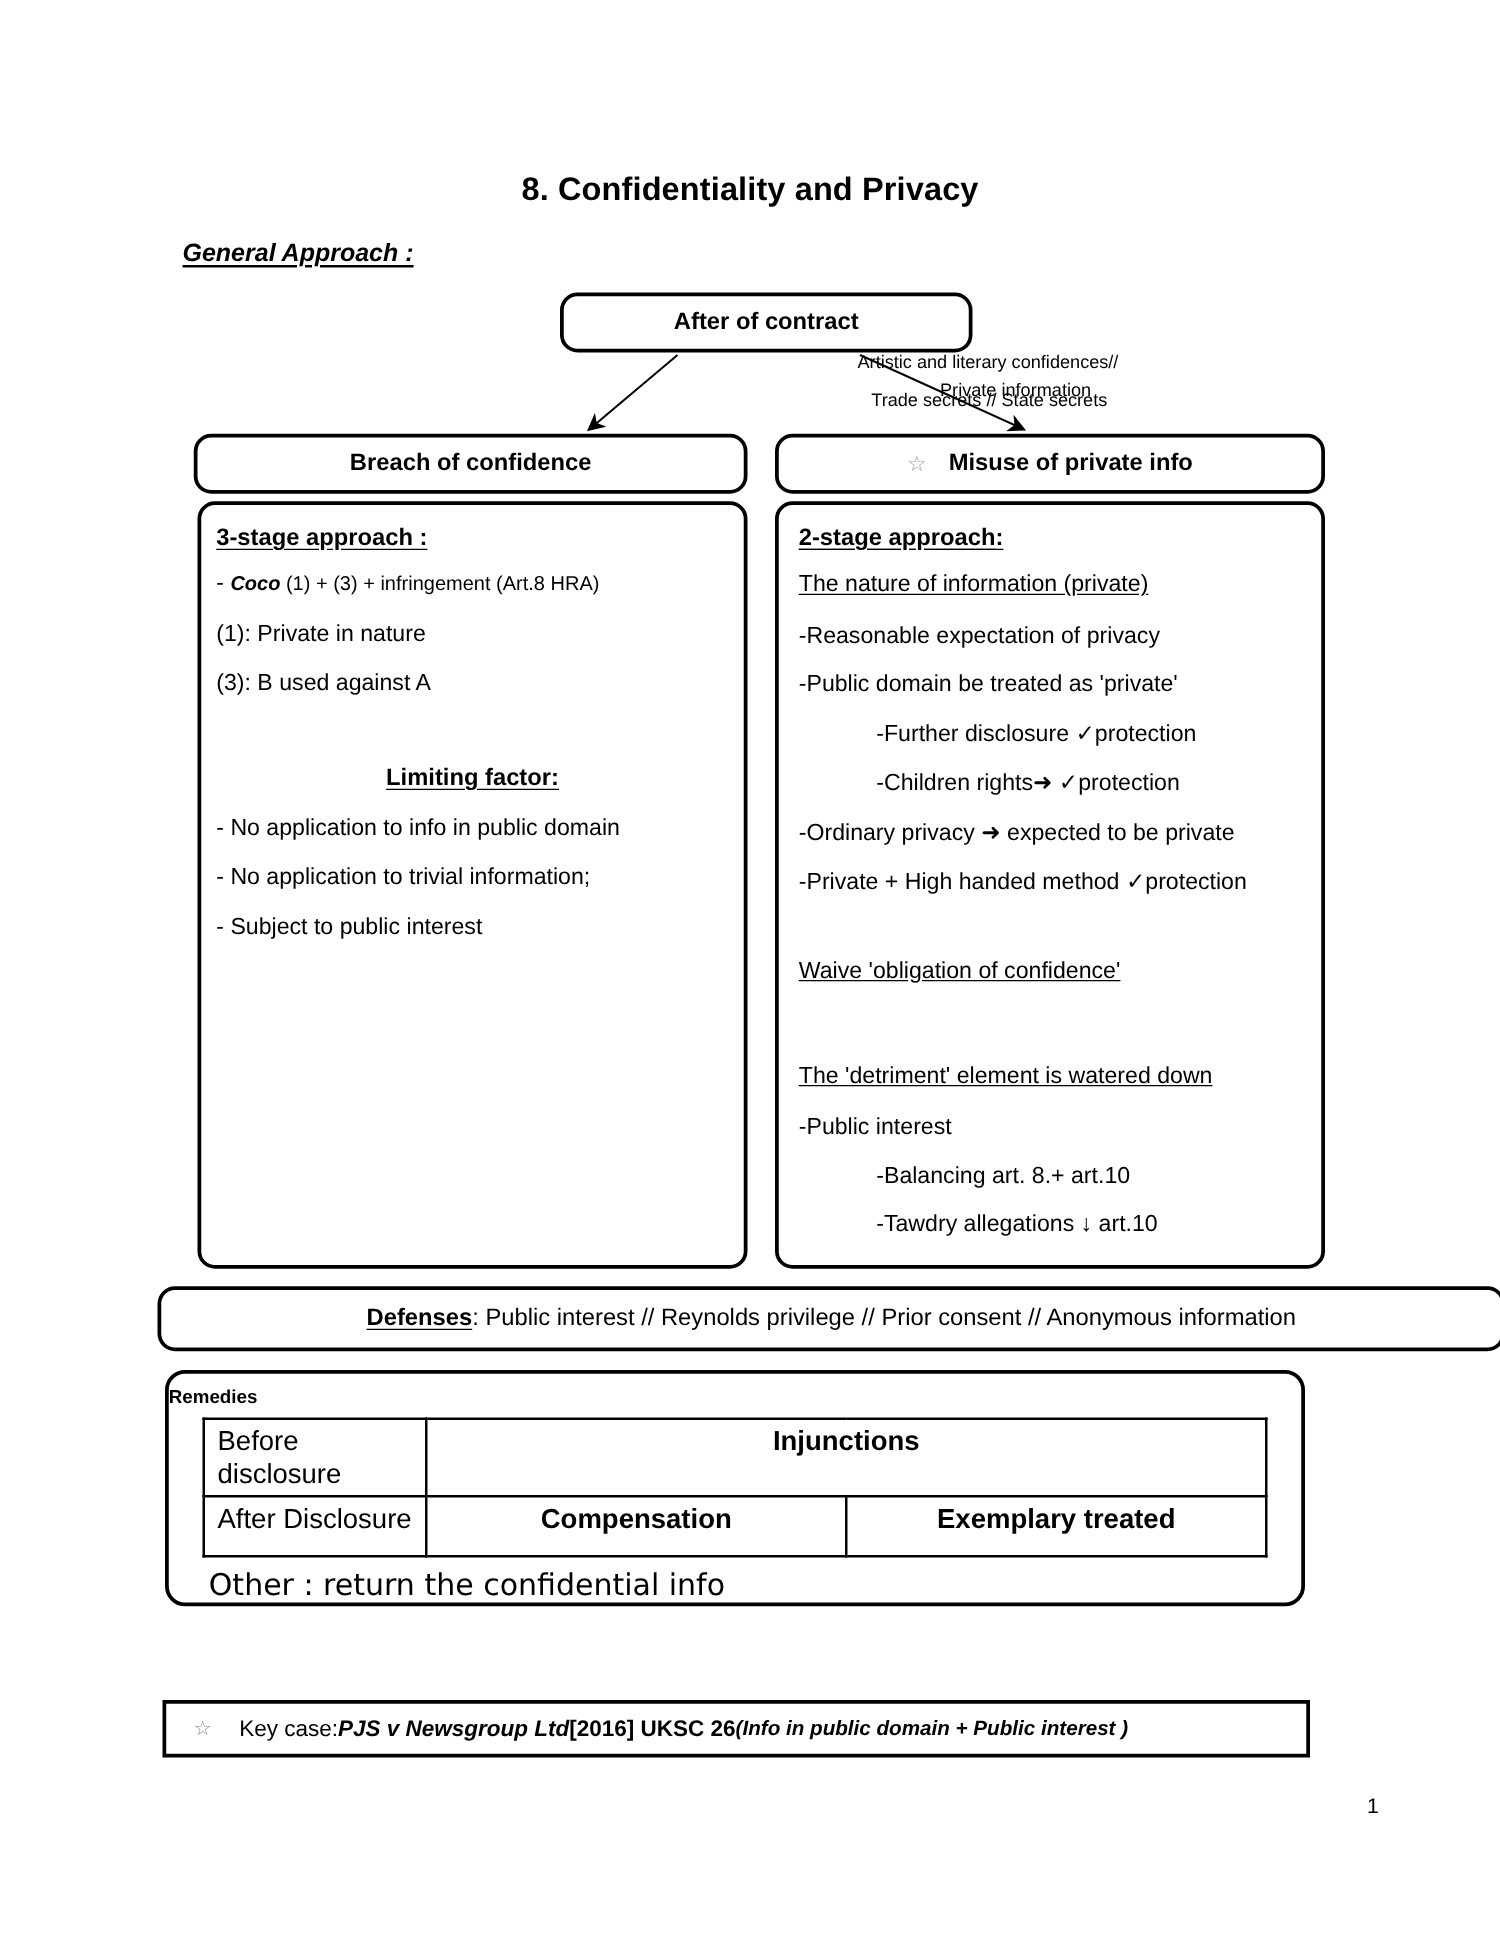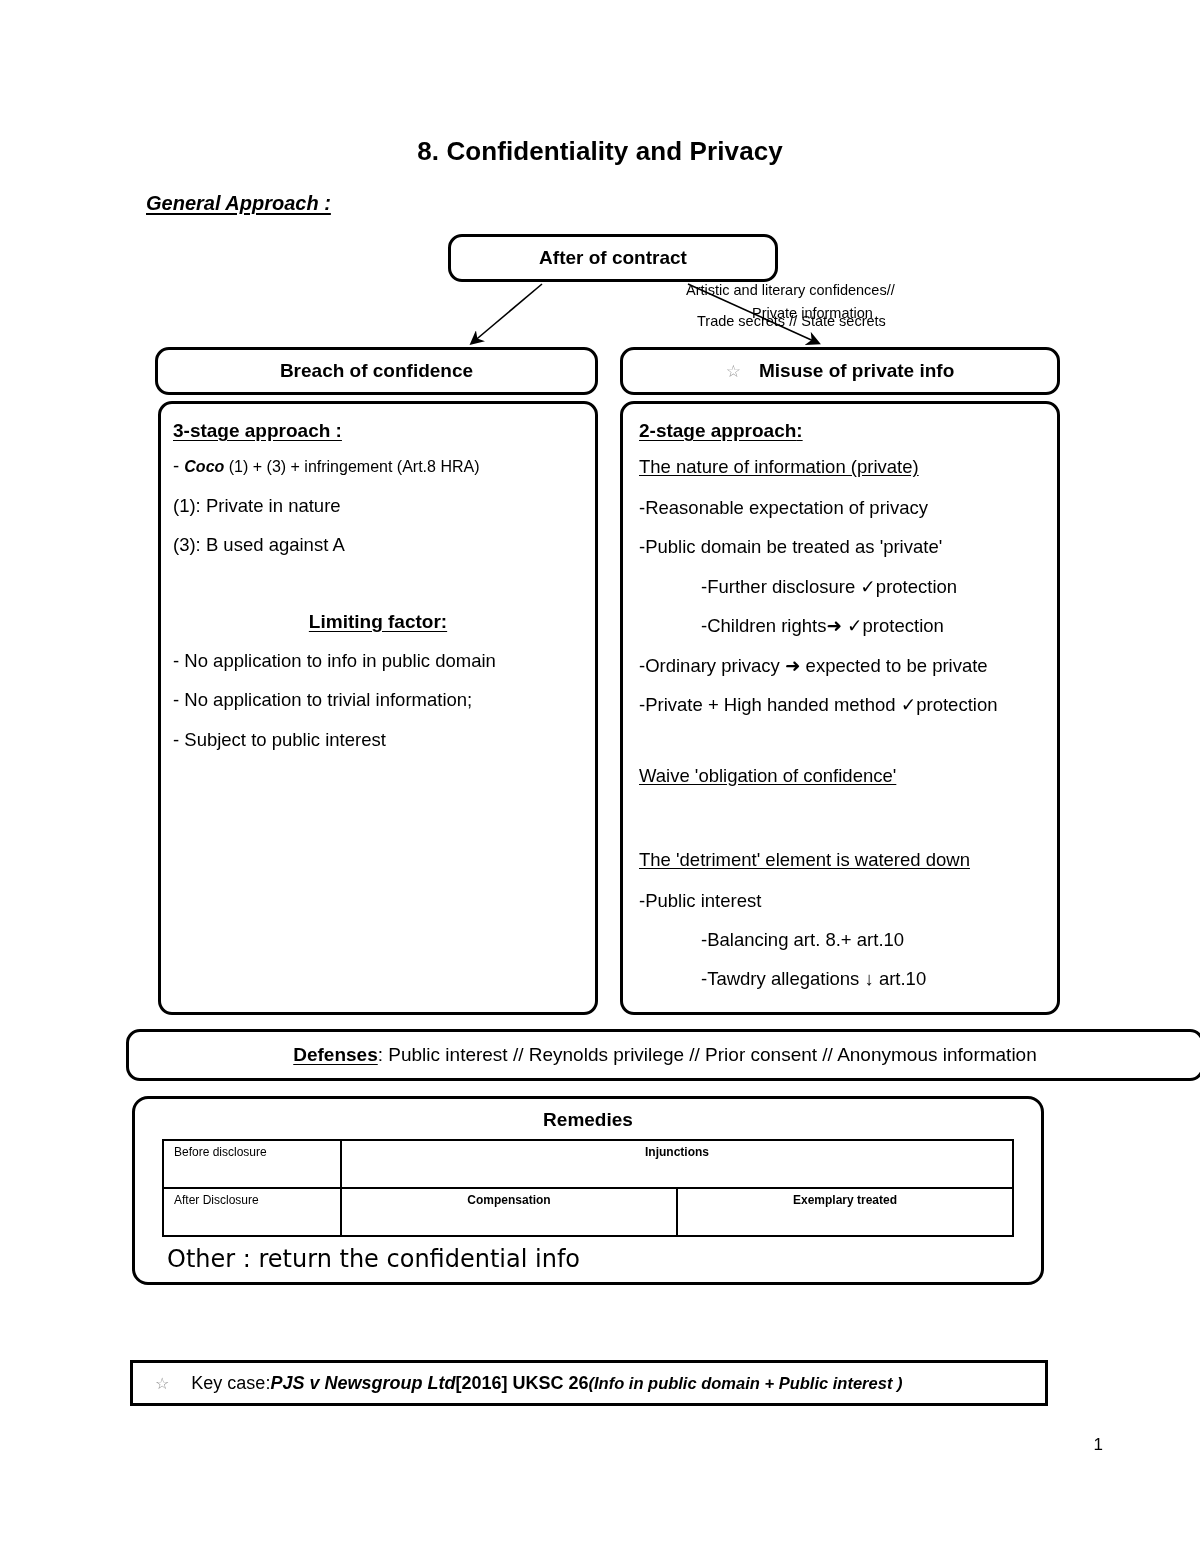--- a/index.html
+++ b/index.html
@@ -101,29 +101,29 @@
     font-size:19px;
   }
   #defenses-box b { text-decoration:underline; text-underline-offset:3px; }
 
   
   #remedies-box {
     left:132px; top:1096px; width:912px; height:189px;
     border-radius:16px; padding:0;
   }
   #remedies-title {
-    text-align:center; font-size:19px; font-weight:bold;
+    text-align:left; font-size:15px; font-weight:bold;
     margin-top:10px; margin-bottom:8px;
   }
   #remedies-table {
     width:852px; margin:0 auto; border-collapse:collapse;
     table-layout:fixed;
   }
   #remedies-table td {
-    border:2px solid #000; font-size:12px; height:48px;
+    border:2px solid #000; font-size:22px; height:48px;
     padding:4px 10px; vertical-align:top;
   }
   #remedies-table td.rowhead { width:178px; font-weight:normal; }
   #remedies-table td.ctr { text-align:center; font-weight:bold; }
   #remedies-other {
     font-size:24px; padding:8px 0 0 32px;
     font-family:"DejaVu Sans", sans-serif;
   }
 
   

